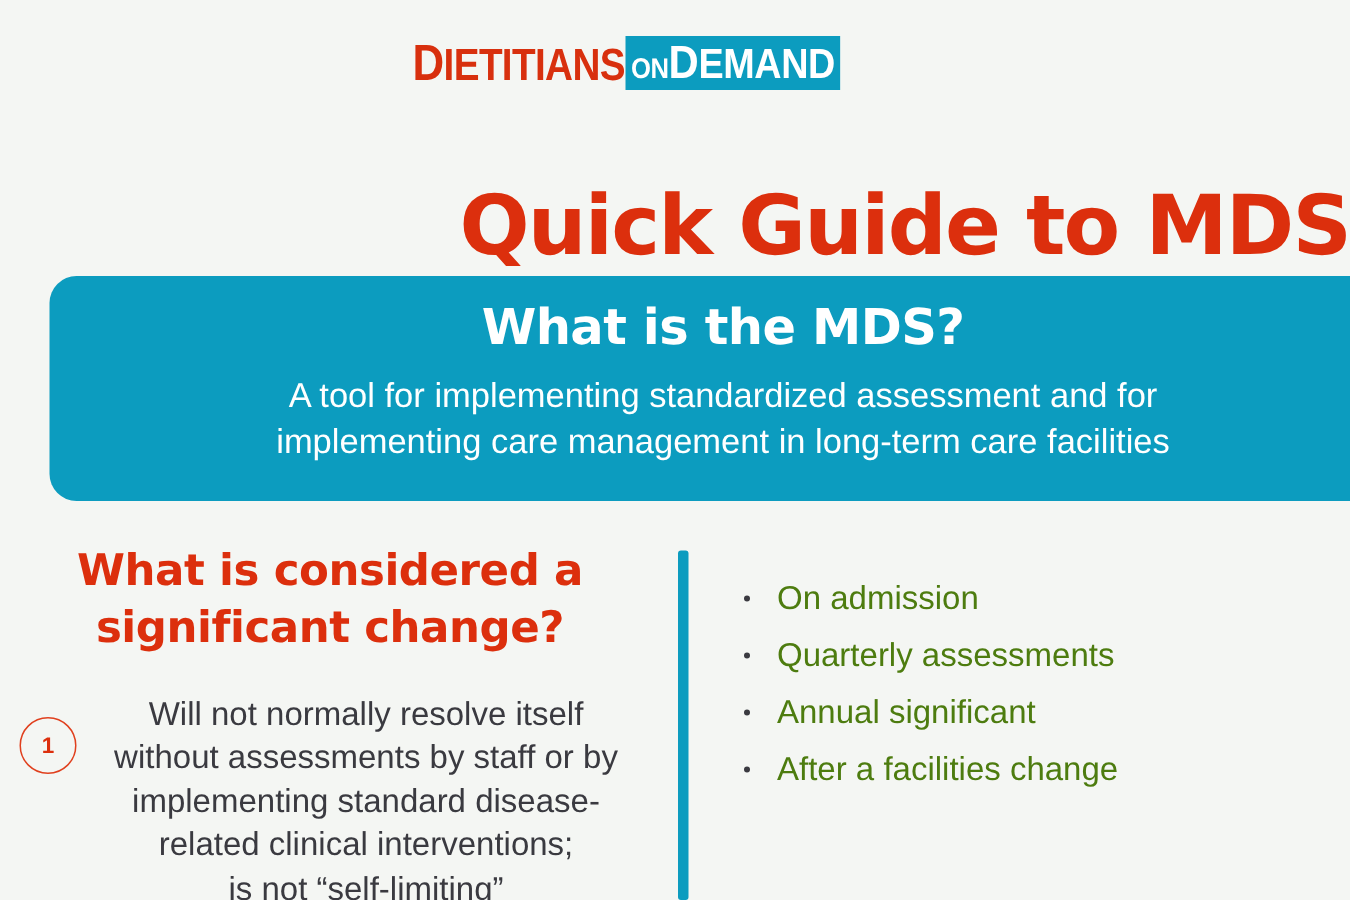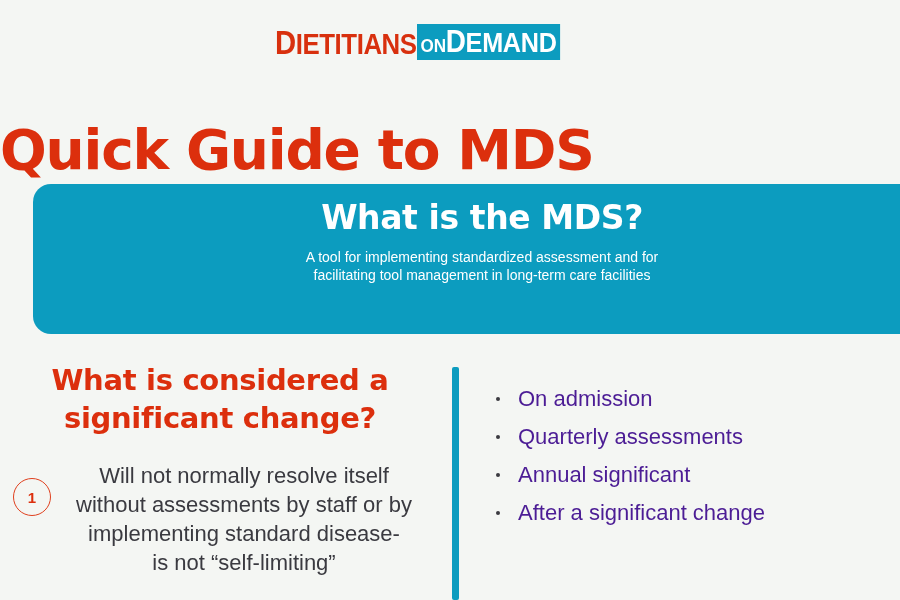--- a/index.html
+++ b/index.html
@@ -70,21 +70,21 @@
   .logo-block .cap {
     font-size: 31px;
   }
 
   
   .main-title {
     position: absolute;
     top: 85px;
     left: 0;
     width: 900px;
-    text-align: left;
+    text-align: right;
     color: #DC2F0D;
     font-family: "DejaVu Sans", sans-serif;
     font-weight: bold;
     font-size: 55px;
     letter-spacing: -1.2px;
     line-height: 1.05;
   }
 
   
   .banner {
@@ -105,21 +105,21 @@
     font-weight: bold;
     font-size: 33px;
     letter-spacing: -0.4px;
     line-height: 1.2;
     margin: 0 0 10px 0;
   }
   .banner-body {
     color: #FFFFFF;
     font-family: "Liberation Sans", sans-serif;
     font-weight: normal;
-    font-size: 14px;
+    font-size: 23px;
     line-height: 1.35;
   }
   .banner-body .line {
     display: block;
   }
 
   
   .divider {
     position: absolute;
     left: 452px;
@@ -193,21 +193,21 @@
   }
 
   
   .bullet-list {
     list-style: none;
     margin: 26px 0 0 0;
     padding: 0 0 0 24px;
   }
   .bullet-list li {
     position: relative;
-    color: #4c1d95;
+    color: #4d7c0f;
     font-family: "Liberation Sans", sans-serif;
     font-size: 22px;
     line-height: 1.0;
     padding: 0 0 0 28px;
     margin-bottom: 16px;
   }
   .bullet-list li::before {
     content: "";
     position: absolute;
     left: 6px;
@@ -228,46 +228,47 @@
       <span class="logo-word-red"><span class="cap">D</span><span>IETITIANS</span></span><span class="logo-block"><span class="small">ON</span><span class="cap">D</span><span>EMAND</span></span>
     </span>
   </div>
 
   <h1 class="main-title">Quick Guide to MDS</h1>
 
   <section class="banner">
     <div class="banner-heading">What is the MDS?</div>
     <div class="banner-body">
       <span class="line">A tool for implementing standardized assessment and for</span>
-      <span class="line">facilitating tool management in long-term care facilities</span>
+      <span class="line">implementing care management in long-term care facilities</span>
     </div>
   </section>
 
   <div class="divider"></div>
 
   <section class="col-left">
     <h2 class="col-heading">
       <span class="line">What is considered a</span>
       <span class="line">significant change?</span>
     </h2>
     <div class="numbered-item">
       <span class="num-badge">1</span>
       <div class="item-text">
         <span class="line">Will not normally resolve itself</span>
         <span class="line">without assessments by staff or by</span>
         <span class="line">implementing standard disease-</span>
+        <span class="line">related clinical interventions;</span>
         <span class="line">is not “self-limiting”</span>
       </div>
     </div>
   </section>
 
   <section class="col-right">
     <h2 class="col-heading">
     </h2>
     <ul class="bullet-list">
       <li>On admission</li>
       <li>Quarterly assessments</li>
       <li>Annual significant</li>
-      <li>After a significant change</li>
+      <li>After a facilities change</li>
     </ul>
   </section>
 
 </div>
 
 </body></html>

